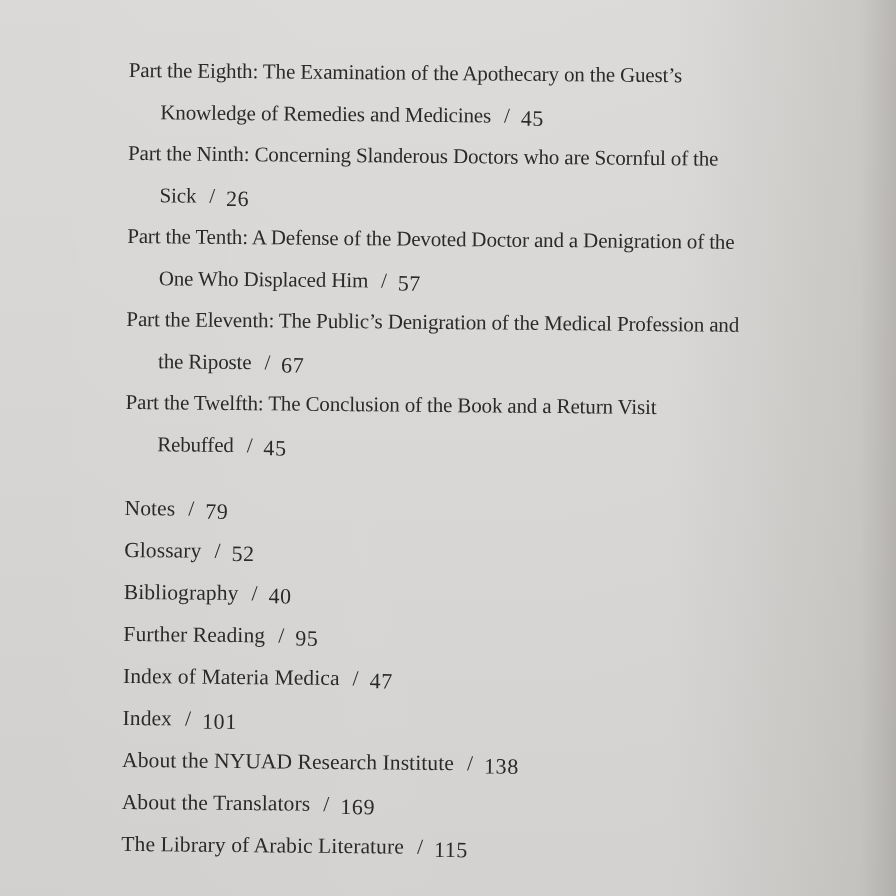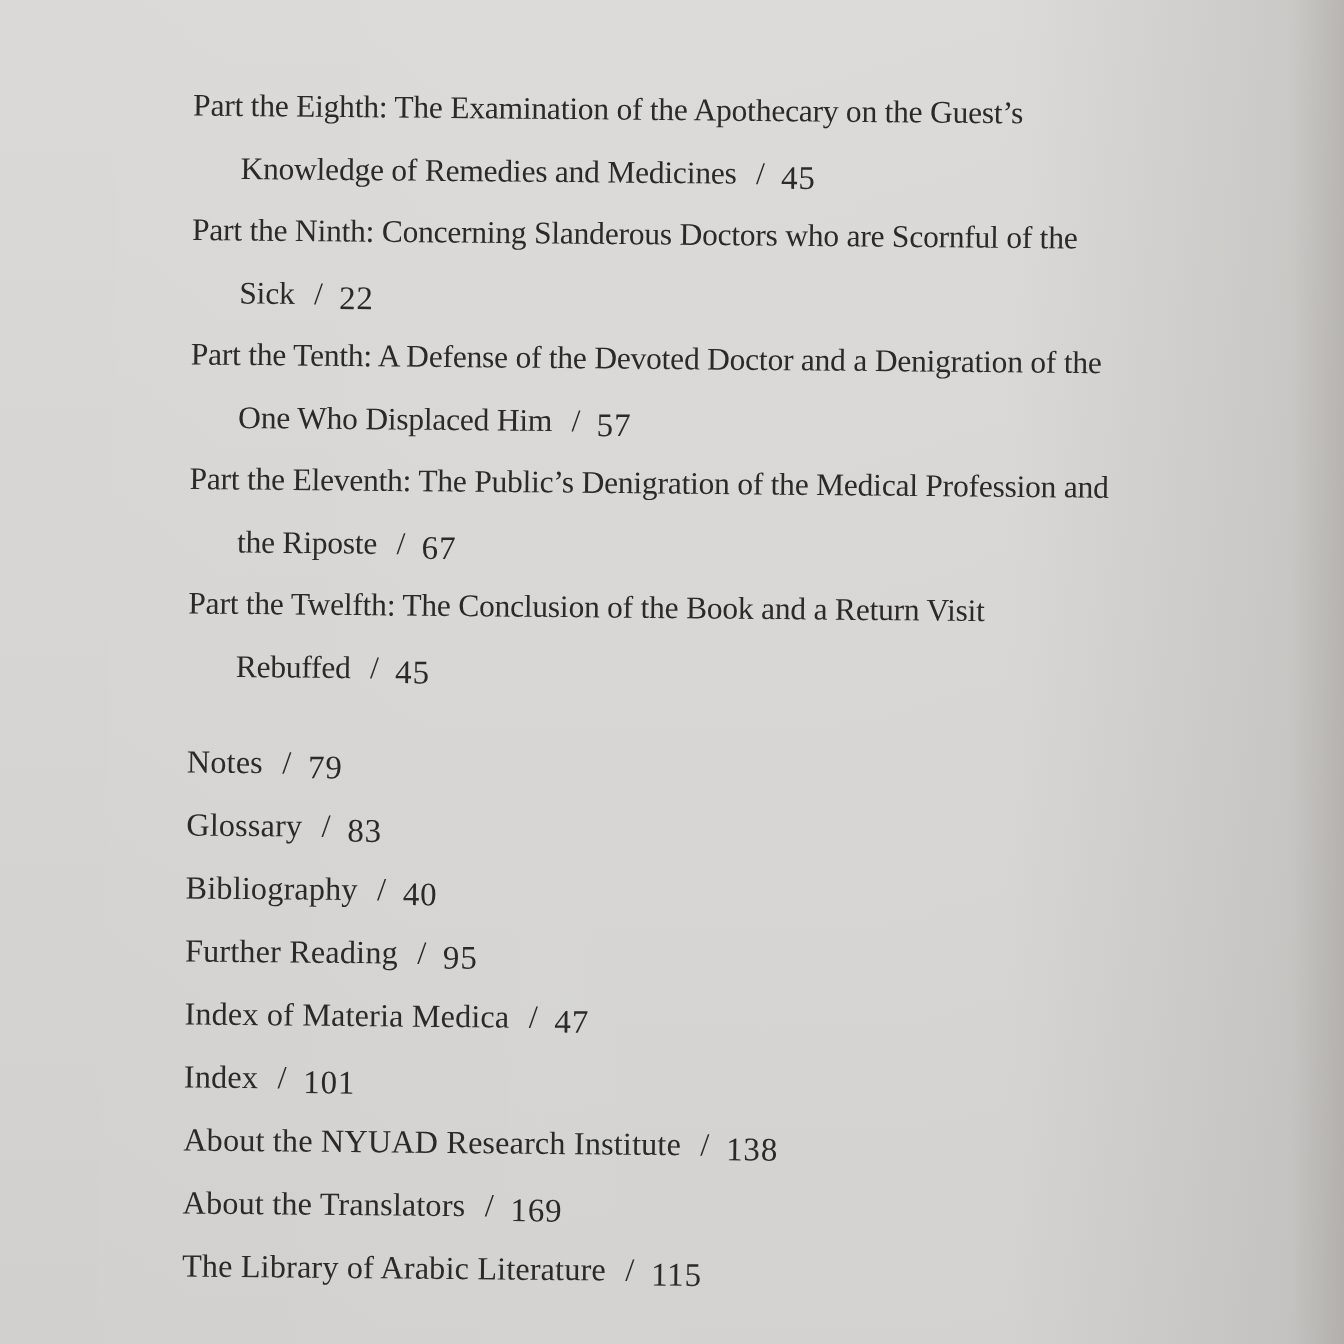--- a/index.html
+++ b/index.html
@@ -67,21 +67,21 @@
 <div class="page">
   <div class="toc">
 
     <div class="entry">
       <div class="line">Part the Eighth: The Examination of the Apothecary on the Guest’s</div>
       <div class="line cont"><span>Knowledge of Remedies and Medicines</span><span class="sep">/</span><span class="pg">45</span></div>
     </div>
 
     <div class="entry">
       <div class="line">Part the Ninth: Concerning Slanderous Doctors who are Scornful of the</div>
-      <div class="line cont"><span>Sick</span><span class="sep">/</span><span class="pg">22</span></div>
+      <div class="line cont"><span>Sick</span><span class="sep">/</span><span class="pg">26</span></div>
     </div>
 
     <div class="entry">
       <div class="line">Part the Tenth: A Defense of the Devoted Doctor and a Denigration of the</div>
       <div class="line cont"><span>One Who Displaced Him</span><span class="sep">/</span><span class="pg">57</span></div>
     </div>
 
     <div class="entry">
       <div class="line">Part the Eleventh: The Public’s Denigration of the Medical Profession and</div>
       <div class="line cont"><span>the Riposte</span><span class="sep">/</span><span class="pg">67</span></div>
@@ -89,21 +89,21 @@
 
     <div class="entry">
       <div class="line">Part the Twelfth: The Conclusion of the Book and a Return Visit</div>
       <div class="line cont"><span>Rebuffed</span><span class="sep">/</span><span class="pg">45</span></div>
     </div>
 
     <div class="gap"></div>
 
     <div class="back-matter">
       <div class="line"><span>Notes</span><span class="sep">/</span><span class="pg">79</span></div>
-      <div class="line"><span>Glossary</span><span class="sep">/</span><span class="pg">83</span></div>
+      <div class="line"><span>Glossary</span><span class="sep">/</span><span class="pg">52</span></div>
       <div class="line"><span>Bibliography</span><span class="sep">/</span><span class="pg">40</span></div>
       <div class="line"><span>Further Reading</span><span class="sep">/</span><span class="pg">95</span></div>
       <div class="line"><span>Index of Materia Medica</span><span class="sep">/</span><span class="pg">47</span></div>
       <div class="line"><span>Index</span><span class="sep">/</span><span class="pg">101</span></div>
       <div class="line"><span>About the NYUAD Research Institute</span><span class="sep">/</span><span class="pg">138</span></div>
       <div class="line"><span>About the Translators</span><span class="sep">/</span><span class="pg">169</span></div>
       <div class="line"><span>The Library of Arabic Literature</span><span class="sep">/</span><span class="pg">115</span></div>
     </div>
 
   </div>

